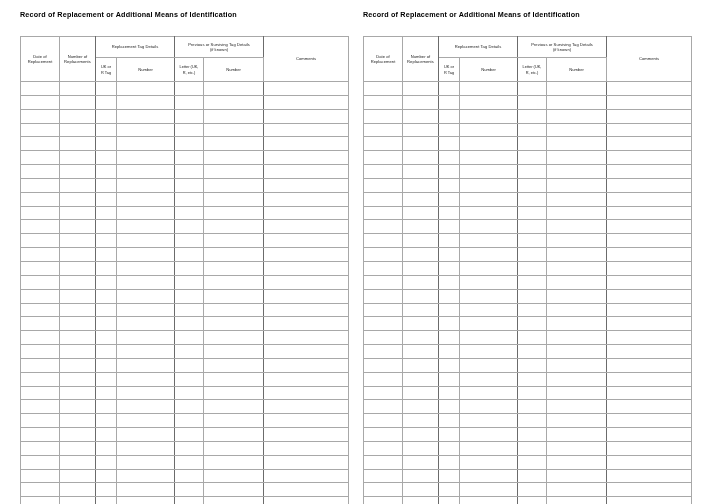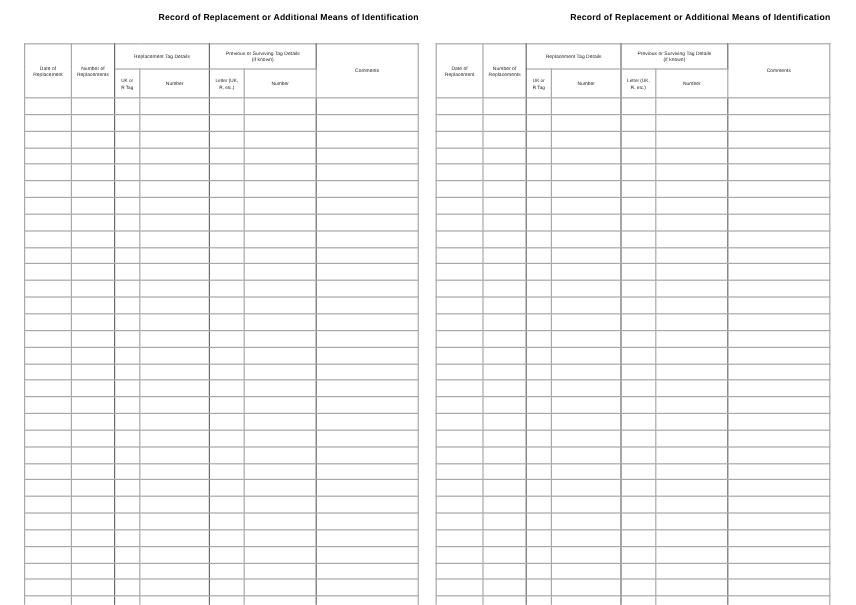--- a/index.html
+++ b/index.html
@@ -23,21 +23,21 @@
   .panel {
     position: absolute;
     top: 0;
     width: 329px;
     height: 504px;
   }
   .panel-left  { left: 20px; }
   .panel-right { left: 363px; }
 
   .sheet-title {
-    text-align: right;
+    text-align: left;
     font-size: 7.2px;
     font-weight: bold;
     letter-spacing: 0.18px;
     margin: 0;
     padding: 0;
     position: absolute;
     top: 10px;
     left: 0;
     width: 329px;
     white-space: nowrap;

